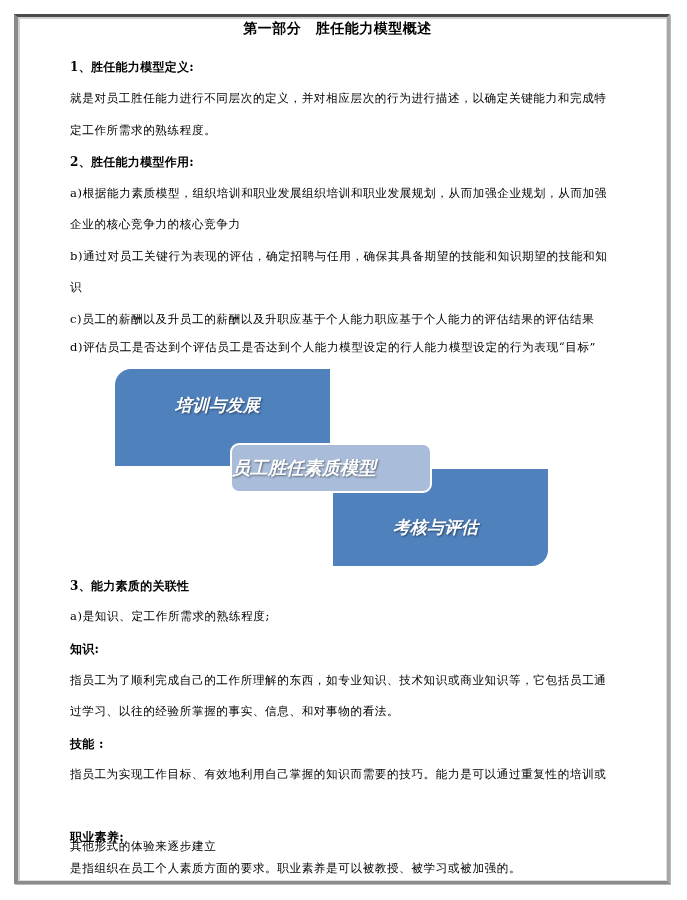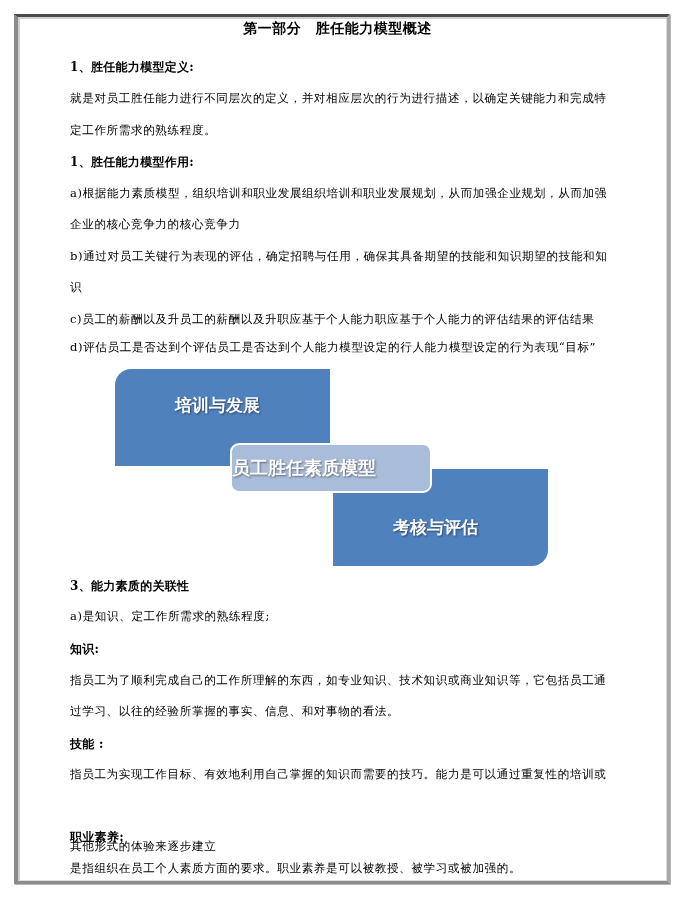--- a/index.html
+++ b/index.html
@@ -14,21 +14,21 @@
       border-bottom: 3px solid #8c8c8c;
       box-shadow: inset 2px 2px 0 #d0d0d0, inset -1px -1px 0 #dcdcdc, 1px 1px 0 #b8b8b8;
       box-sizing: border-box;
     }
     .title {
       position: absolute; left: 0; width: 675px; top: 20px; text-align: center;
       font-size: 14px; font-weight: bold; letter-spacing: 0.5px;
     }
     .line { position: absolute; left: 36px; font-size: 11.6px; white-space: nowrap; letter-spacing: 0.6px; margin-left: 34px; }
     .h { font-weight: bold; font-size: 12px; letter-spacing: 0.3px; }
-    .diagram { position: absolute; left: 115px; top: 369px; width: 433px; height: 235px; }
+    .diagram { position: absolute; left: 115px; top: 369px; width: 433px; height: 235px; font-style: italic; }
     .quad { position: absolute; background: #4f81bd; box-sizing: border-box; }
     .q-tl { left: 0; top: 0; width: 215px; height: 97px; border-top-left-radius: 16px; }
     .q-tr { left: 218px; top: 0; width: 215px; height: 97px; border-top-right-radius: 16px; }
     .q-bl { left: 0; top: 100px; width: 215px; height: 97px; border-bottom-left-radius: 16px; }
     .q-br { left: 218px; top: 100px; width: 215px; height: 97px; border-bottom-right-radius: 16px; }
     .qlabel {
       position: absolute; color: #fff; font-family: "DejaVu Sans", "Liberation Sans", sans-serif;
       font-weight: bold; font-size: 17px; text-shadow: 1px 1px 2px rgba(0,0,0,0.45); white-space: nowrap;
     }
     .center-box {
@@ -45,21 +45,21 @@
 <body>
 
 <div class="frame"></div>
 
 <div class="title">第一部分　胜任能力模型概述</div>
 
 <div class="line h" style="top:59px">1、胜任能力模型定义:</div>
 <div class="line" style="top:91px">就是对员工胜任能力进行不同层次的定义，并对相应层次的行为进行描述，以确定关键能力和完成特</div>
 <div class="line" style="top:123px">定工作所需求的熟练程度。</div>
 
-<div class="line h" style="top:154px">1、胜任能力模型作用:</div>
+<div class="line h" style="top:154px">2、胜任能力模型作用:</div>
 <div class="line" style="top:186px">a)根据能力素质模型，组织培训和职业发展组织培训和职业发展规划，从而加强企业规划，从而加强</div>
 <div class="line" style="top:217px">企业的核心竞争力的核心竞争力</div>
 <div class="line" style="top:249px">b)通过对员工关键行为表现的评估，确定招聘与任用，确保其具备期望的技能和知识期望的技能和知</div>
 <div class="line" style="top:280px">识</div>
 <div class="line" style="top:312px">c)员工的薪酬以及升员工的薪酬以及升职应基于个人能力职应基于个人能力的评估结果的评估结果</div>
 <div class="line" style="top:340px">d)评估员工是否达到个评估员工是否达到个人能力模型设定的行人能力模型设定的行为表现“目标”</div>
 
 <div class="diagram">
   <div class="quad q-tl">
     <span class="qlabel" style="left:60px; top:25px;">培训与发展</span>

